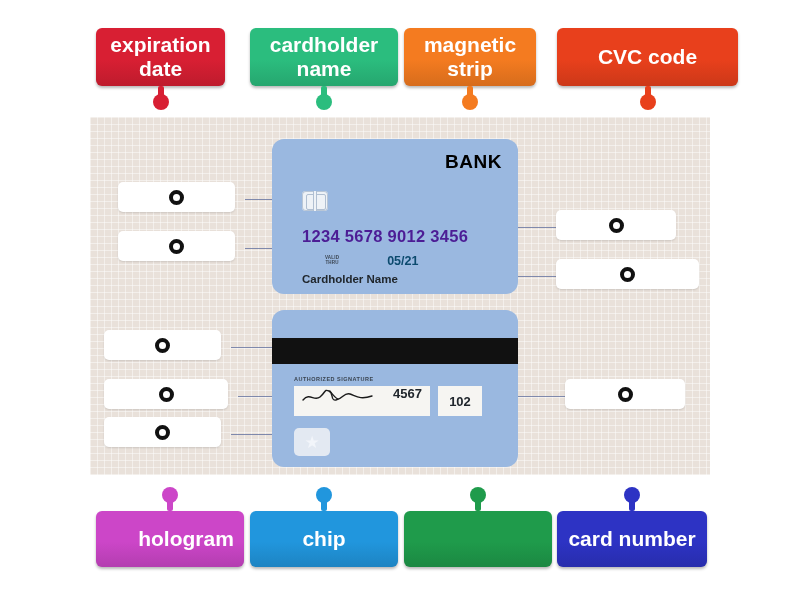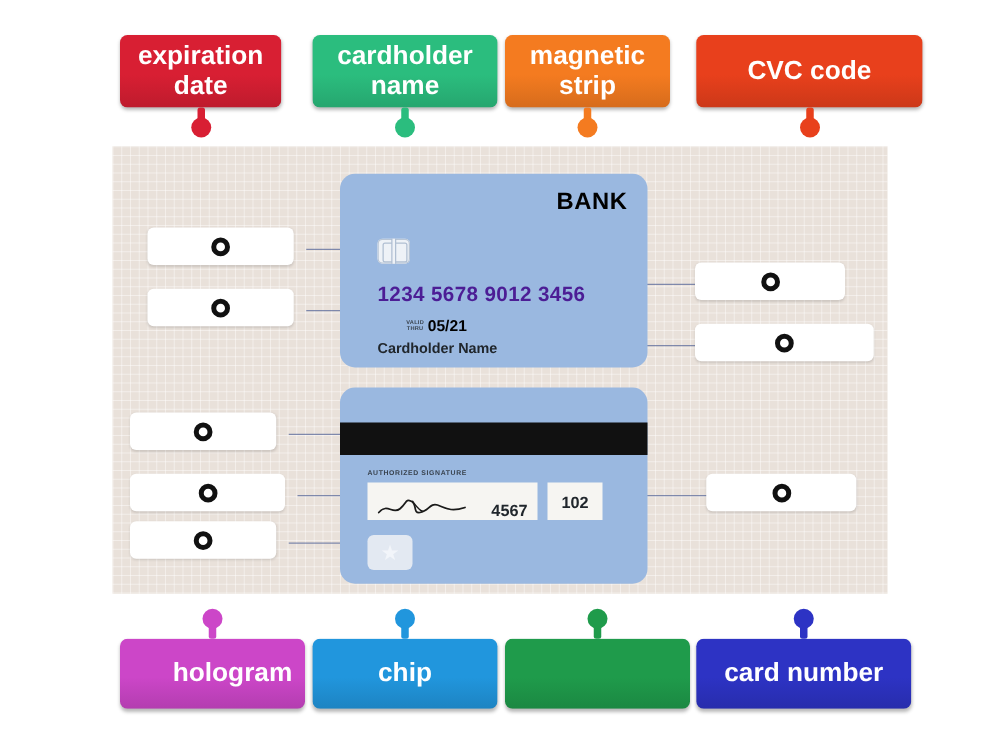--- a/index.html
+++ b/index.html
@@ -170,21 +170,22 @@
     font-size: 4.5px;
     font-weight: bold;
     line-height: 1.05;
     color: #3a4450;
     text-align: center;
     letter-spacing: 0.2px;
   }
   #expiry {
     font-size: 12.5px;
     font-weight: bold;
-    color: #000000;
+    color: #0c4a6e;
+    margin-left: 45px;
   }
   #holder-name {
     position: absolute;
     left: 30px; top: 134px;
     font-size: 11.5px;
     font-weight: bold;
     color: #20262c;
   }
 
   
@@ -201,21 +202,21 @@
     font-weight: bold;
     color: #39434f;
     letter-spacing: 0.5px;
   }
   #sig-panel {
     position: absolute;
     left: 22px; top: 76px;
     width: 136px; height: 30px;
     background: #f6f5f2;
     display: flex;
-    align-items: flex-end;
+    align-items: flex-start;
   }
   #sig-mark { margin-left: 6px; }
   #sig-digits {
     position: absolute;
     right: 8px;
     font-size: 13px;
     font-weight: bold;
     color: #20262c;
   }
   #cvc-panel {
@@ -305,21 +306,21 @@
     </span>
   </div>
 
   <div class="tile tile-bottom" id="tile-bottom-2" style="left: 404px; width: 148px; background: linear-gradient(rgb(31, 155, 75) 0%, rgb(31, 155, 75) 55%, rgba(0, 0, 0, 0.12) 100%), rgb(31, 155, 75);">
     <span class="pin pin-up">
       <span class="stem" style="background: rgb(31, 155, 75);"></span>
         <span class="ball" style="background: rgb(31, 155, 75);"></span>
     </span>
   </div>
 
-  <div class="tile tile-bottom" id="tile-bottom-3" style="left: 557px; width: 172px; background: linear-gradient(rgb(45, 51, 196) 0%, rgb(45, 51, 196) 55%, rgba(0, 0, 0, 0.12) 100%), rgb(45, 51, 196);">
+  <div class="tile tile-bottom" id="tile-bottom-3" style="left: 557px; width: 150px; background: linear-gradient(rgb(45, 51, 196) 0%, rgb(45, 51, 196) 55%, rgba(0, 0, 0, 0.12) 100%), rgb(45, 51, 196);">
     <span>card number</span>
     <span class="pin pin-up">
       <span class="stem" style="background: rgb(45, 51, 196);"></span>
         <span class="ball" style="background: rgb(45, 51, 196);"></span>
     </span>
   </div>
 
 </div>
 
 <div id="board">

